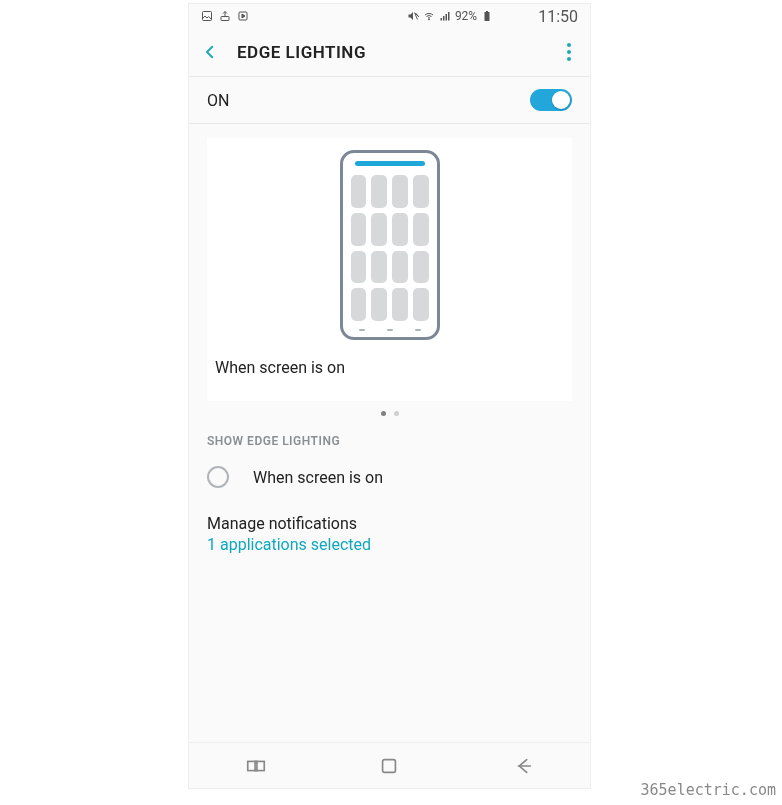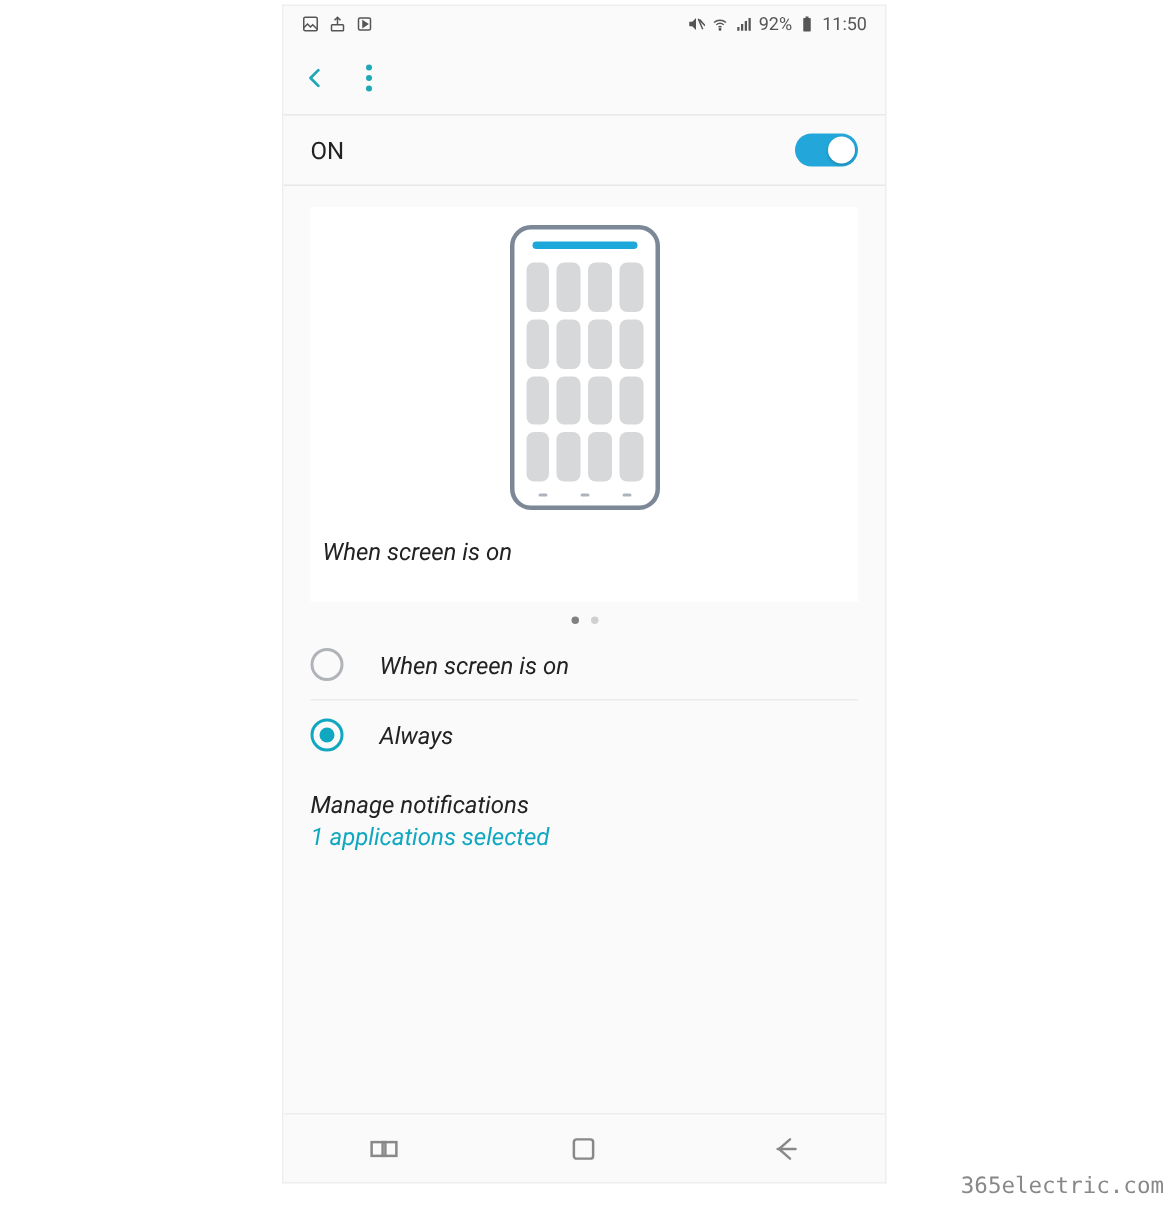--- a/index.html
+++ b/index.html
@@ -88,21 +88,21 @@
   .toggle-knob {
     position: absolute;
     right: 2px; top: 2px;
     width: 18px; height: 18px;
     background: #fff;
     border-radius: 50%;
     box-shadow: 0 1px 2px rgba(0,0,0,0.2);
   }
 
   
-  .content { flex: 1; background: #fafafa; overflow: hidden; font-style: italic; }
+  .content { flex: 1; background: #fafafa; overflow: hidden; }
 
   
   .illustration-card {
     margin: 14px 18px 0 18px;
     background: #fff;
     display: flex;
     flex-direction: column;
     align-items: center;
     padding-top: 12px;
     padding-bottom: 18px;
@@ -267,30 +267,31 @@
               <rect x="18" y="4" width="3" height="17"></rect>
             </svg>
         </span>
         <span style="font-size:12px;">92%</span>
         <span class="icon-box">
           <svg viewBox="0 0 24 24" fill="#555">
               <rect x="7" y="4" width="10" height="18" rx="1"></rect>
               <rect x="10" y="2" width="4" height="2"></rect>
             </svg>
         </span>
-        <span style="font-size:12px;">11:50</span>
+        <span style="font-size:16px;margin-left:41px;">11:50</span>
       </div>
     </div>
 
     <div class="title-bar">
       <div class="back-btn">
         <svg viewBox="0 0 24 24" fill="none" stroke="#1ea7b7" stroke-width="2.5" stroke-linecap="round" stroke-linejoin="round">
             <polyline points="15 5 8 12 15 19"></polyline>
           </svg>
       </div>
+      <div class="page-title">EDGE LIGHTING</div>
       <div class="menu-btn">
         <div class="menu-dot"></div>
           <div class="menu-dot"></div>
           <div class="menu-dot"></div>
       </div>
     </div>
 
     <div class="toggle-row">
       <span class="toggle-label">ON</span>
       <div class="toggle-switch">
@@ -328,34 +329,29 @@
           </div>
         </div>
         <div class="illustration-title">When screen is on</div>
       </div>
 
       <div class="pager">
         <div class="pager-dot active"></div>
         <div class="pager-dot"></div>
       </div>
 
+      <div class="section-header">SHOW EDGE LIGHTING</div>
 
       <div class="radio-list">
         <div class="radio-row">
           <div class="radio">
               <div class="radio-inner"></div>
             </div>
           <div class="radio-label">When screen is on</div>
         </div>
-        <div class="radio-row">
-          <div class="radio selected">
-              <div class="radio-inner"></div>
-            </div>
-          <div class="radio-label">Always</div>
-        </div>
       </div>
 
       <div class="manage-row">
         <div class="manage-title">Manage notifications</div>
         <div class="manage-sub">1 applications selected</div>
       </div>
 
     </div>
 
     <div class="bottom-nav">

